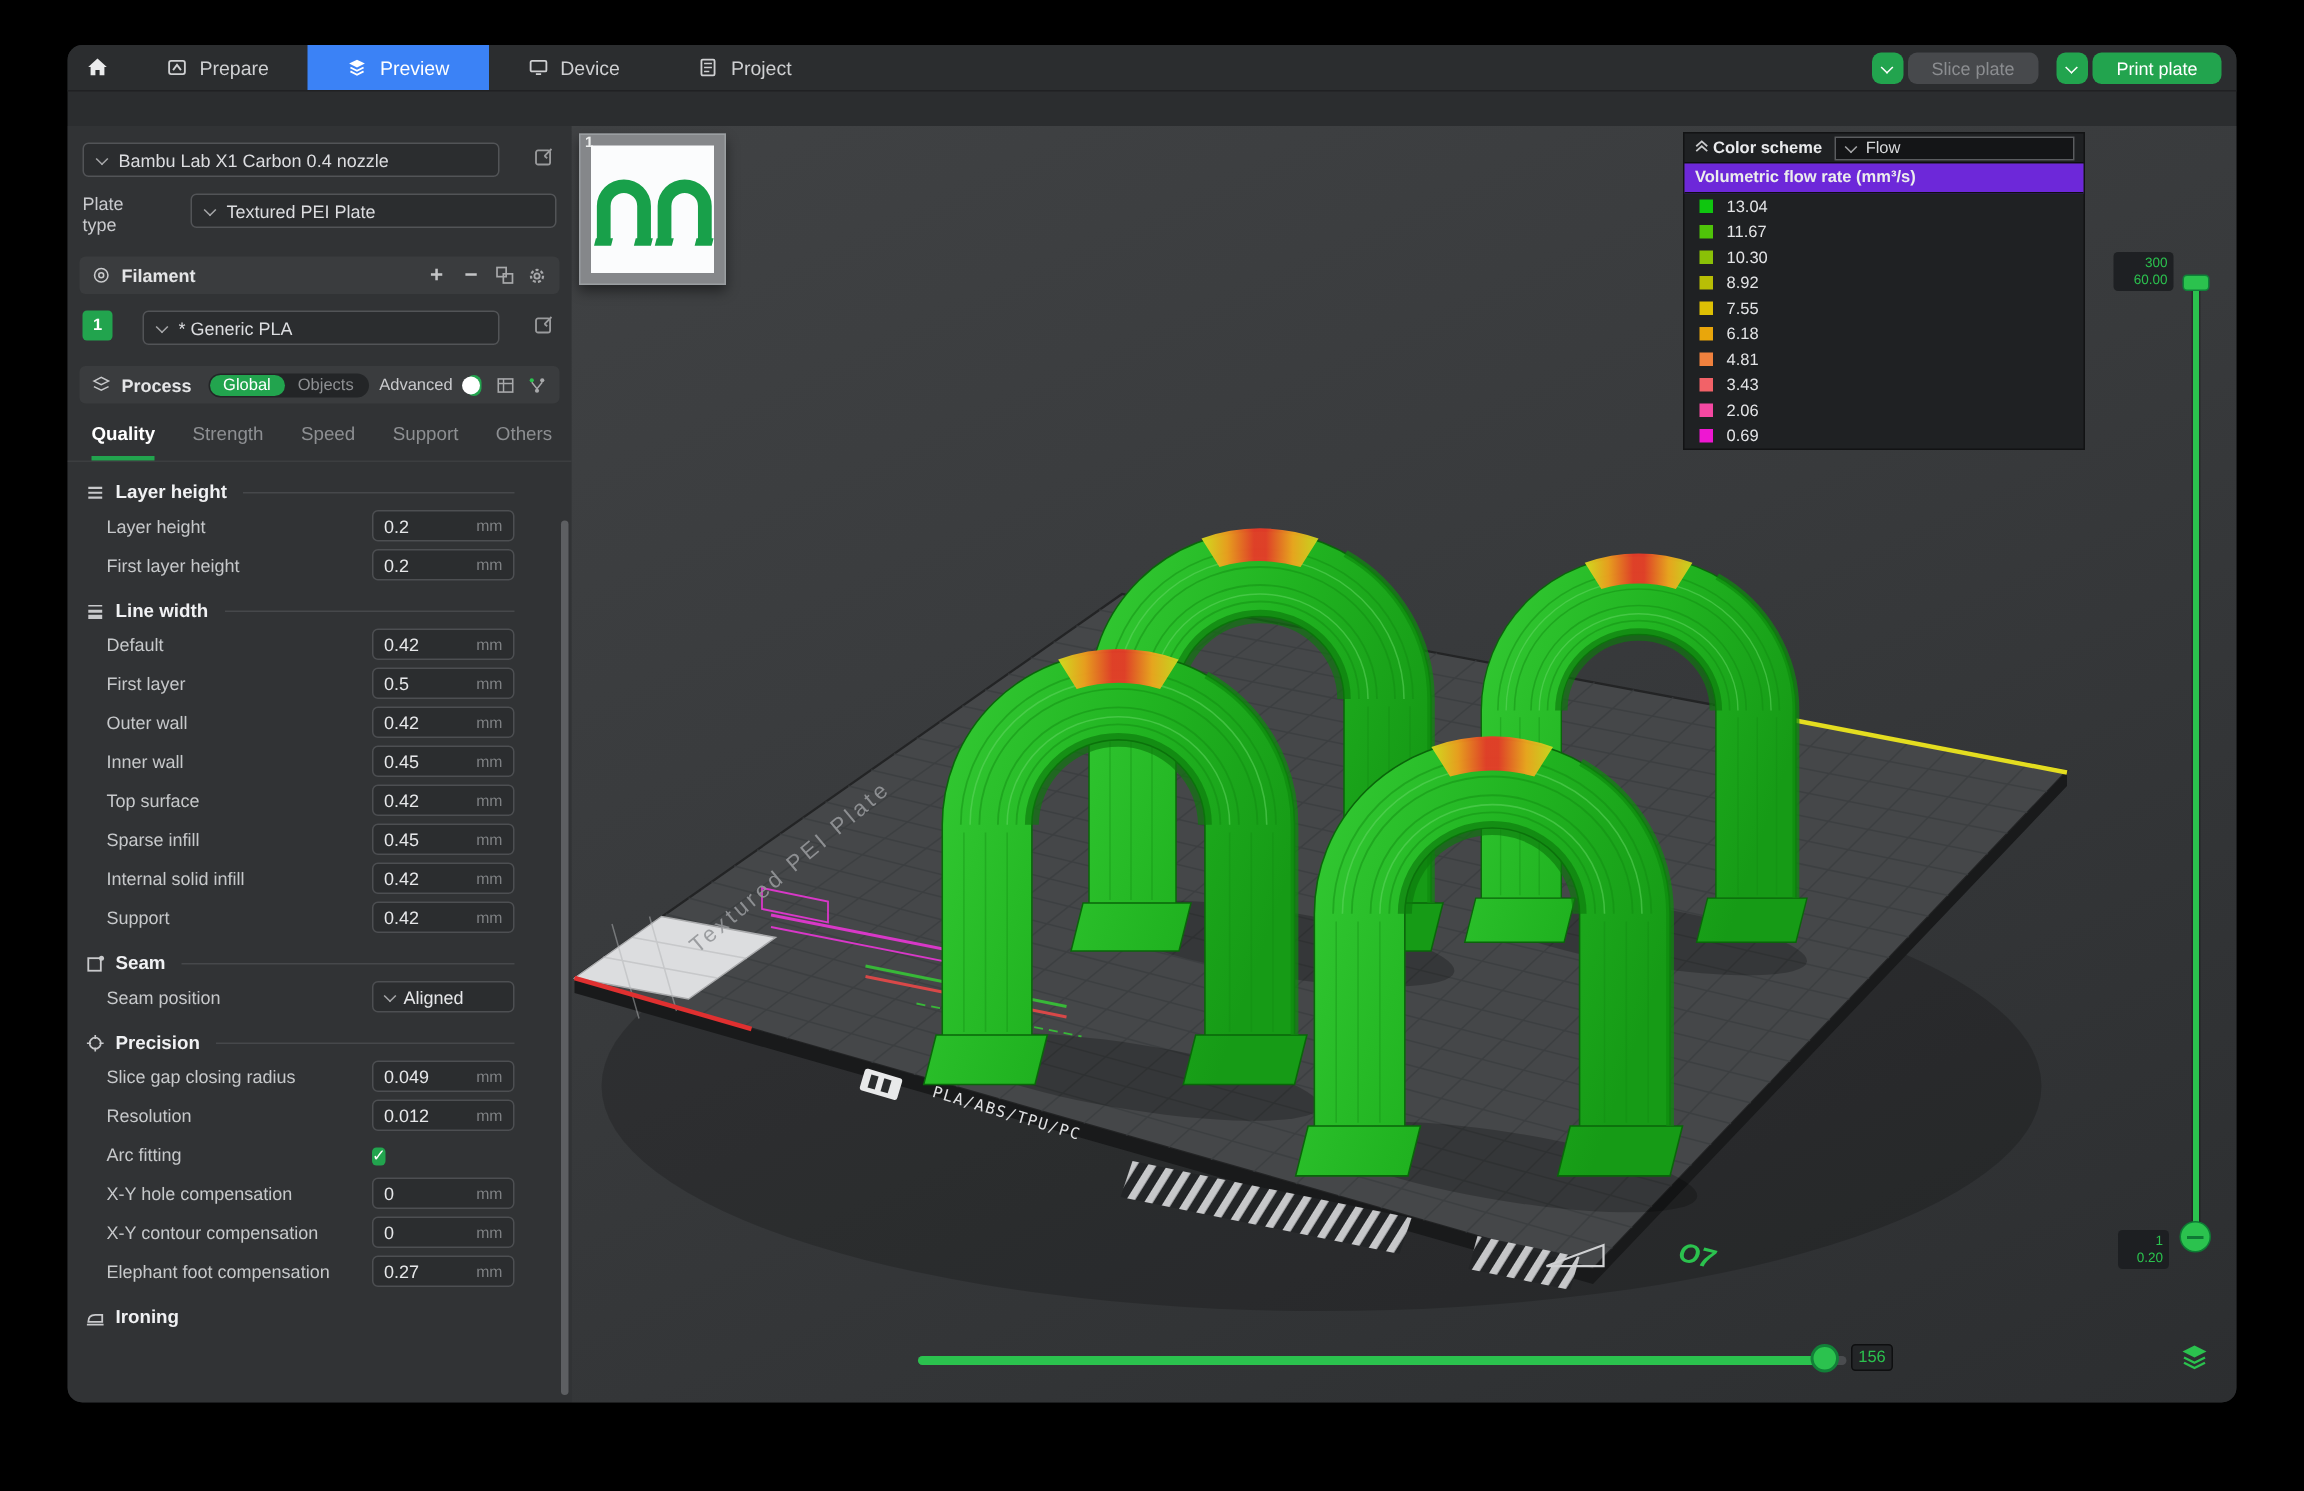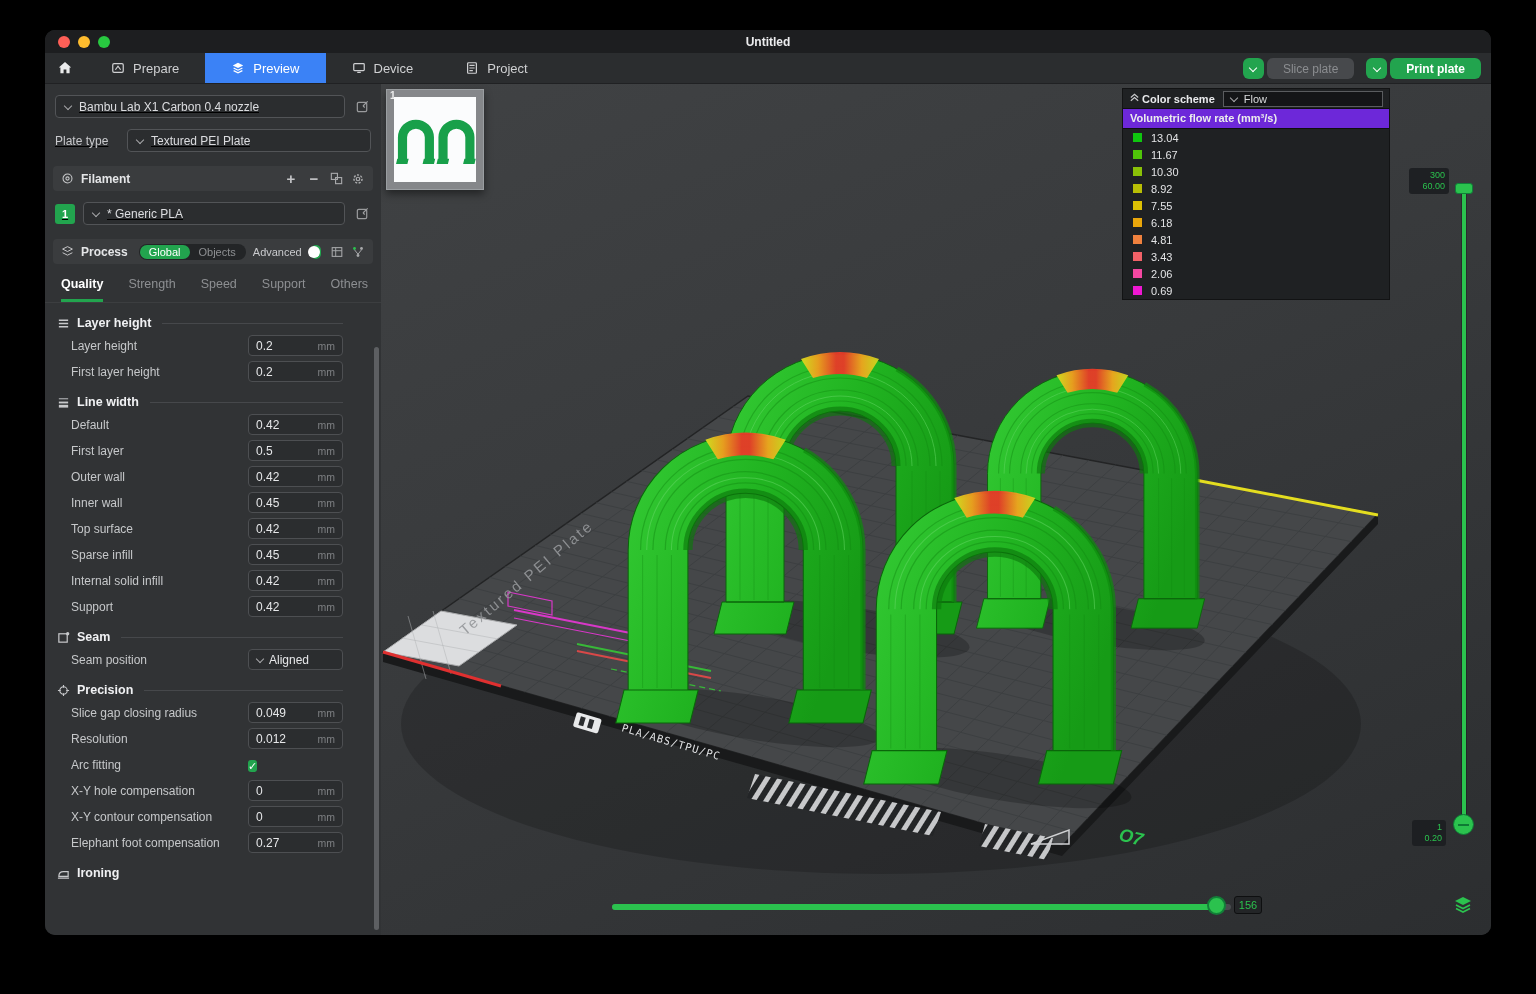--- a/index.html
+++ b/index.html
@@ -17,31 +17,31 @@
   .toolbar { height:31px; background:#2b2d2f; border-bottom:1px solid #202123; display:flex; align-items:stretch; position:relative; }
   .home-btn { width:40px; display:flex; align-items:center; justify-content:center; }
   .tool-tabs { display:flex; align-items:stretch; }
   .tool-tab { display:flex; align-items:center; gap:8px; padding:0 26px; color:#cfd0d2; font-size:13px; cursor:default; }
   .tool-tab.active { background:#3b82f6; color:#fff; }
   .tb-right { position:absolute; right:10px; top:5px; display:flex; gap:12px; }
   .btn-group { display:flex; gap:3px; }
   .chev-btn { width:21px; height:21px; border-radius:6px; background:#22A44E; display:flex; align-items:center; justify-content:center; }
   .pill { height:21px; border-radius:6px; padding:0 16px; font-size:12px; display:flex; align-items:center; }
   .pill.gray { background:#47494c; color:#8b8d90; }
-  .pill.green { background:#22A44E; color:#fff; font-weight:bold; }
+  .pill.green { background:#22A44E; color:#fff; font-weight:normal; }
   .chev { width:8px; height:8px; position:relative; display:inline-block; flex:0 0 auto; }
   .chev::before { content:''; position:absolute; left:1px; top:0px; width:5px; height:5px; border-left:1.6px solid #a7a8aa; border-bottom:1.6px solid #a7a8aa; transform:rotate(-45deg); }
   .chev.white::before { border-color:#fff; }
 
   
   .sidebar { position:absolute; left:0; top:54px; width:336px; bottom:0; background:#313335; display:flex; flex-direction:column; }
   .section-head { height:25px; background:#3a3c3e; border-radius:4px; margin:8px 8px 0; display:flex; align-items:center; padding:0 8px; color:#e4e5e7; font-size:12px; font-weight:bold; gap:7px; flex:0 0 auto; }
   .section-head .spacer { flex:1; }
   .hicon { display:flex; align-items:center; }
-  .combo-row { display:flex; align-items:center; gap:8px; margin:11px 10px 0; flex:0 0 auto;text-decoration:underline; }
+  .combo-row { display:flex; align-items:flex-start; gap:20px; margin:11px 10px 0; flex:0 0 auto; }
   .combo { flex:1; height:23px; background:#2b2d2f; border:1px solid #525457; border-radius:4px; display:flex; align-items:center; gap:7px; padding:0 8px; color:#dcdde0; font-size:12px; min-width:0; }
   .combo .val { white-space:nowrap; overflow:hidden; }
   .label-12 { font-size:12px; color:#c9cacd; }
   .plate-combo { width:244px; margin-left:auto; flex:0 0 auto; }
   .slot-badge { width:20px; height:20px; background:#22A44E; color:#fff; border-radius:3px; font-size:11px; font-weight:bold; display:flex; align-items:center; justify-content:center; flex:0 0 auto; }
   .mini-ic { display:flex; align-items:center; justify-content:center; width:18px; height:18px; }
   .pm { color:#c3c4c6; font-size:15px; width:16px; text-align:center; line-height:14px; }
   .pill-toggle { display:flex; background:#232527; border-radius:9px; padding:1px; margin-left:4px; }
   .pt-item { font-size:11px; padding:1px 9px; border-radius:8px; color:#8e9093; font-weight:normal; }
   .pt-item.on { background:#22A44E; color:#fff; }
@@ -90,28 +90,20 @@
   .htrack .fill { position:absolute; left:0; top:0; height:6px; width:604px; background:#2BC24E; border-radius:3px; }
   .hhandle { position:absolute; left:826px; top:812px; width:19px; height:19px; border-radius:50%; background:#2BC24E; border:2px solid #128038; }
   .hbadge { position:absolute; left:853px; top:812px; width:28px; height:18px; background:#232527; border:1px solid #0e0f10; border-radius:3px; color:#2BC24E; font-size:11px; display:flex; align-items:center; justify-content:center; }
   .layers-btn { position:absolute; left:1071px; top:810px; width:22px; height:22px; display:flex; align-items:center; justify-content:center; }
 </style>
 </head>
 <body>
 
 <div class="window">
 
-  <div class="titlebar">
-    <div class="traffic">
-      <span class="light red"></span>
-      <span class="light yellow"></span>
-      <span class="light green"></span>
-    </div>
-    <div class="win-title">Untitled</div>
-  </div>
 
   <div class="toolbar">
     <div class="home-btn">
       <svg viewBox="0 0 16 16" width="16" height="16">
           <path d="M8 2 L14.2 7.6 L12.6 7.6 L12.6 13.2 L9.4 13.2 L9.4 9.6 L6.6 9.6 L6.6 13.2 L3.4 13.2 L3.4 7.6 L1.8 7.6 Z" fill="#eaebec"></path>
         </svg>
     </div>
     <div class="tool-tabs">
         <div class="tool-tab">
        <span style="display:flex">

